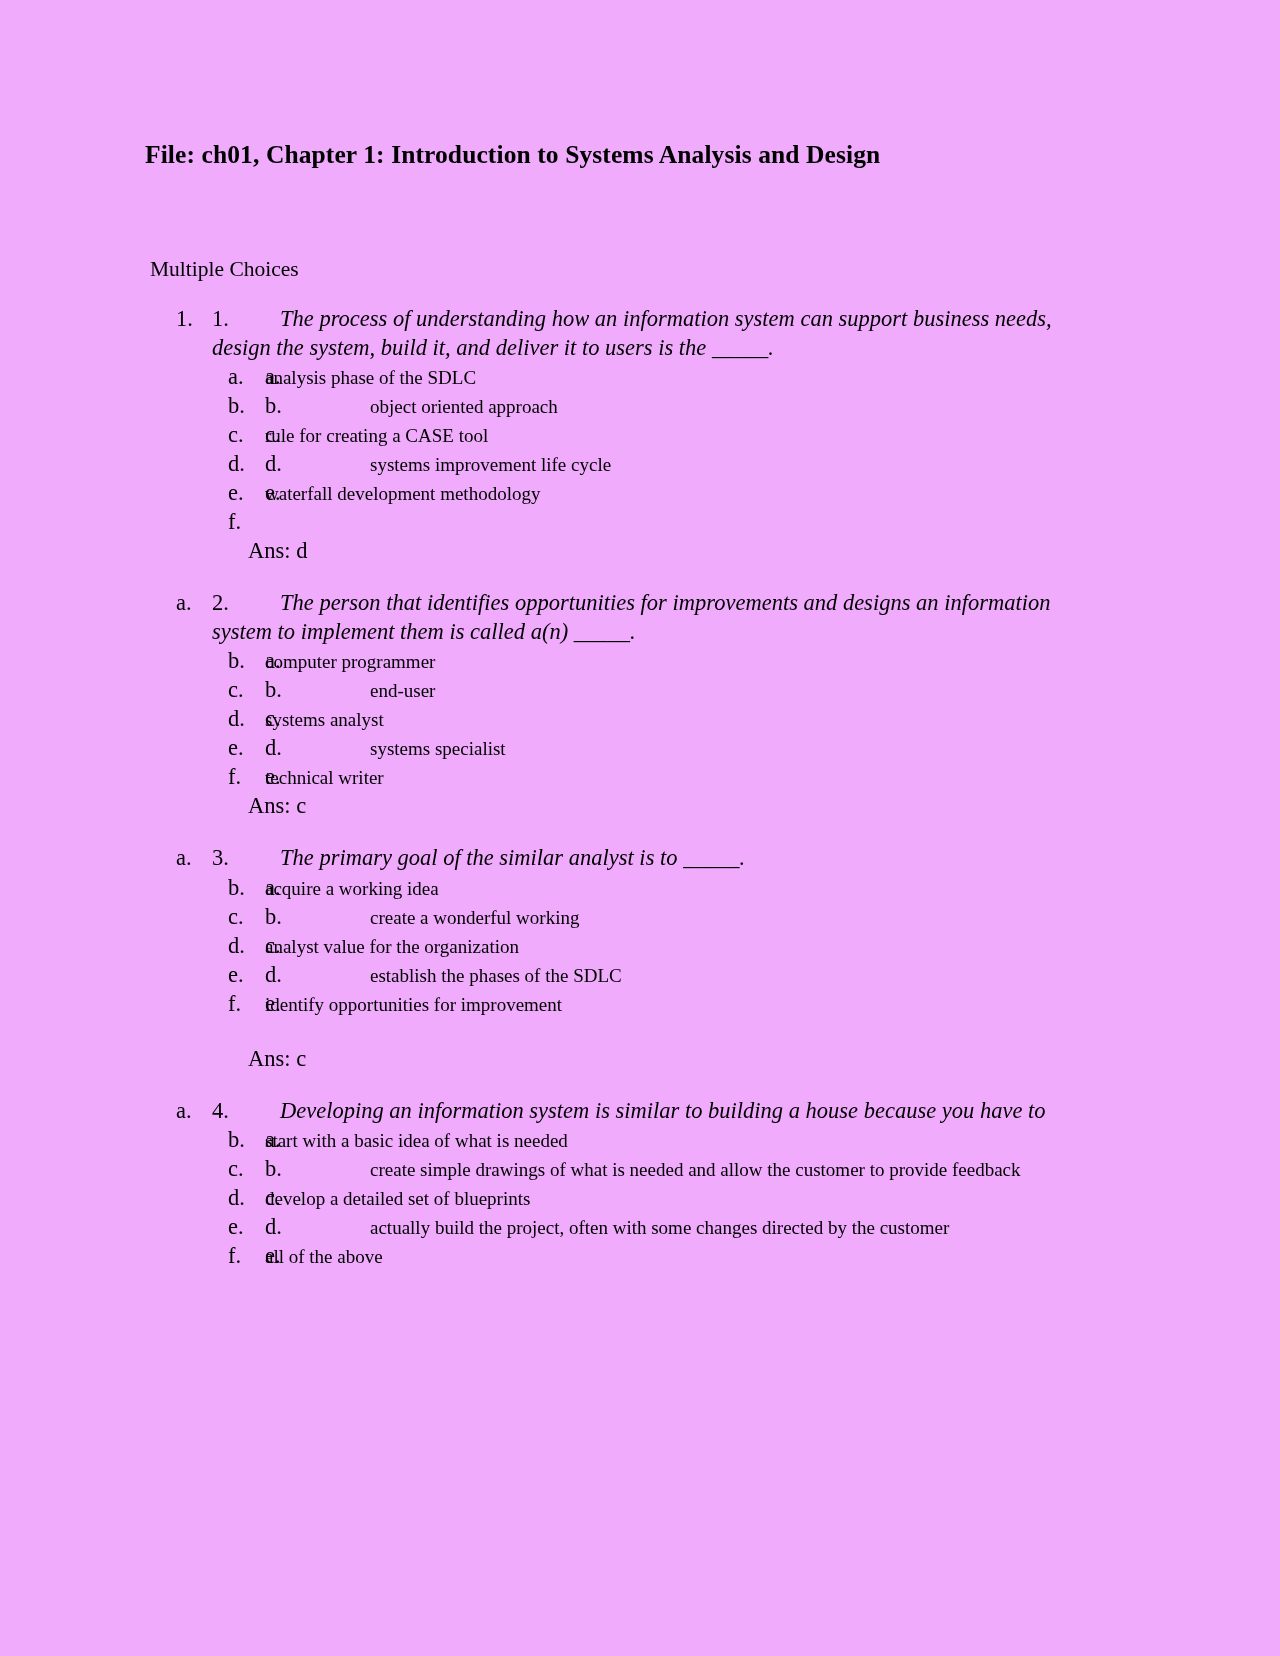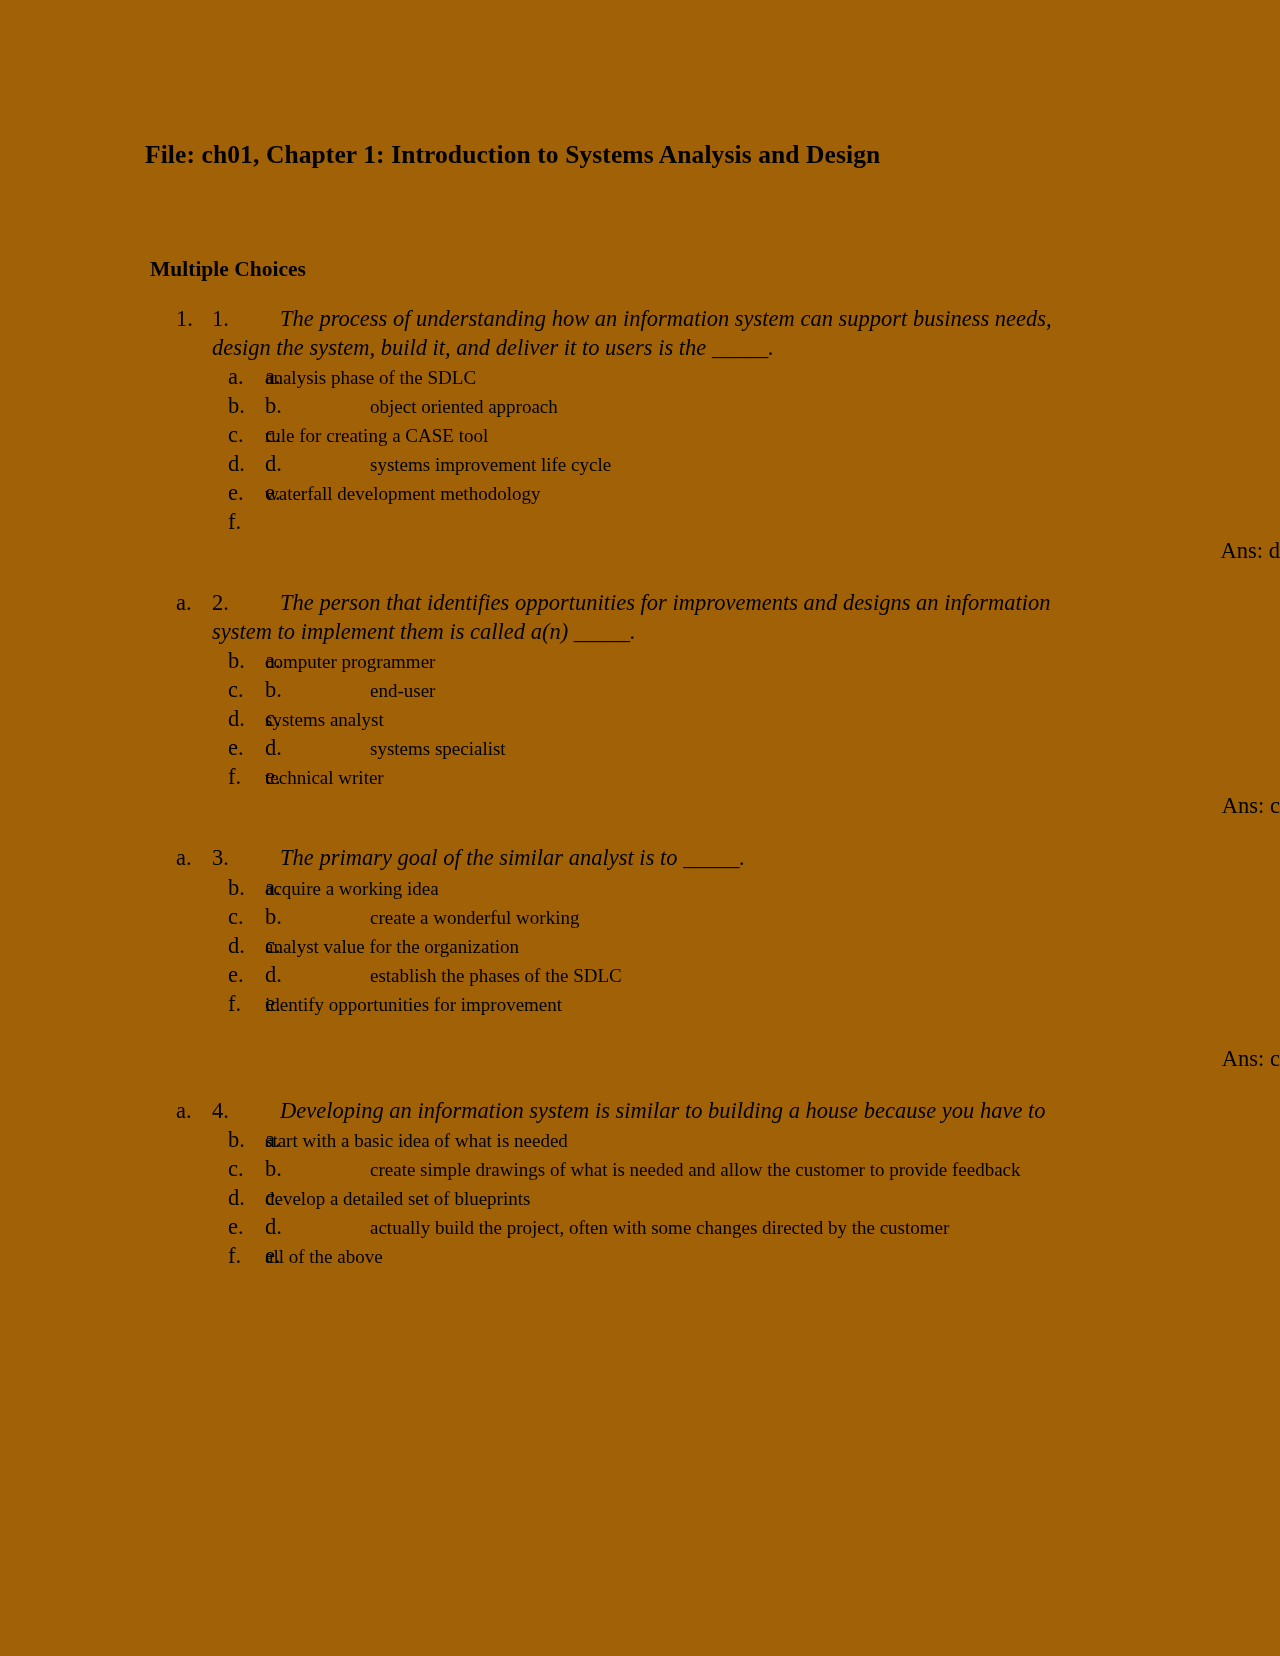--- a/index.html
+++ b/index.html
@@ -14,36 +14,36 @@
     color: #000000;
     position: relative;
     overflow: hidden;
   }
   .page {
     position: absolute;
     left: 0;
     top: 0;
     width: 1280px;
     height: 1656px;
-    background: #a16207;
+    background: #f0abfc;
   }
   .doc-title {
     position: absolute;
     left: 145px;
     top: 140px;
     font-size: 25.5px;
     font-weight: bold;
     letter-spacing: 0.1px;
   }
   .section-heading {
     position: absolute;
     left: 150px;
     top: 257px;
     font-size: 21.5px;
-    font-weight: bold;
+    font-weight: normal;
   }
   .questions {
     position: absolute;
     left: 0;
     top: 305px;
     width: 1280px;
   }
   .question-block {
     position: relative;
     margin-bottom: 18px;
@@ -100,21 +100,20 @@
     margin-right: 0px;
   }
   .opt-text {
     font-size: 19px;
   }
   .answer {
     position: relative;
     padding-left: 248px;
     font-size: 22.5px;
     line-height: 28px;
-    text-align: right;
   }
   .answer.gap {
     margin-top: 26px;
   }
   .spacer-small { height: 6px; }
 </style>
 </head>
 <body>
 
 <div class="page">

